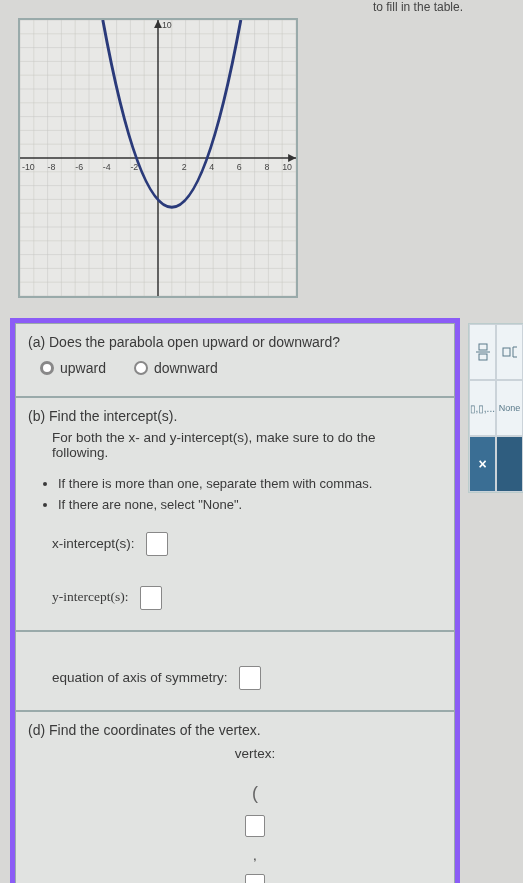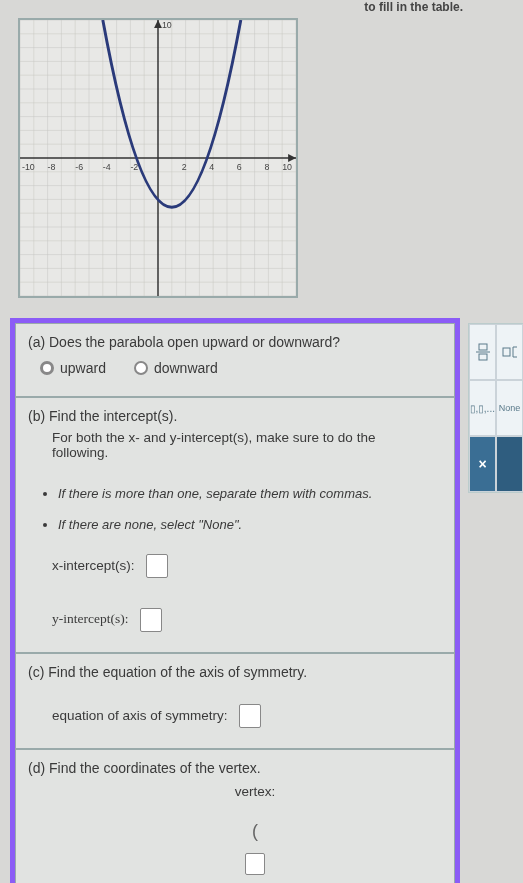--- a/index.html
+++ b/index.html
@@ -10,21 +10,21 @@
     height: 883px;
     overflow: hidden;
     color: #333;
     position: relative;
   }
   .header-clip {
     position: absolute;
     top: 0; left: 0; right: 0;
     height: 18px;
     font-size: 12px;
-    font-weight: bold;
+    font-weight: normal;
     color: #444;
     text-align: right;
     padding-right: 60px;
     overflow: hidden;
   }
   .graph-wrap {
     position: absolute;
     top: 18px; left: 18px;
     width: 280px; height: 280px;
     border: 2px solid #9aa;
@@ -44,21 +44,21 @@
   }
   .cell {
     border: 1px solid #9aa;
     padding: 10px 12px;
   }
   .sub {
     padding: 6px 12px 10px 24px;
     font-size: 13.5px;
   }
   ul { margin: 6px 0 6px 30px; }
-  li { margin: 16px 0; font-size: 13px; font-style: italic; }
+  li { margin: 6px 0; font-size: 13px; }
   .radio-row {
     display: flex;
     gap: 28px;
     align-items: flex-start;
     padding: 10px 12px;
   }
   .radio {
     display: inline-flex; align-items: center; gap: 6px;
     cursor: pointer;
   }
@@ -212,21 +212,20 @@
       <span>x-intercept(s):</span>
       <span class="input-box"></span>
     </div>
     <div class="sub" style="margin-top:14px;font-family:Liberation Serif, serif;">
       <span>y-intercept(s):</span>
       <span class="input-box"></span>
     </div>
   </div>
 
   <div class="cell">
-    <div>(c) Find the equation of the axis of symmetry.</div>
     <div class="sub" style="margin-top:18px;">
       <span>equation of axis of symmetry:</span>
       <span class="input-box"></span>
     </div>
   </div>
 
   <div class="cell">
     <div>(d) Find the coordinates of the vertex.</div>
     <div class="pair-row">
       <span>vertex:</span>

